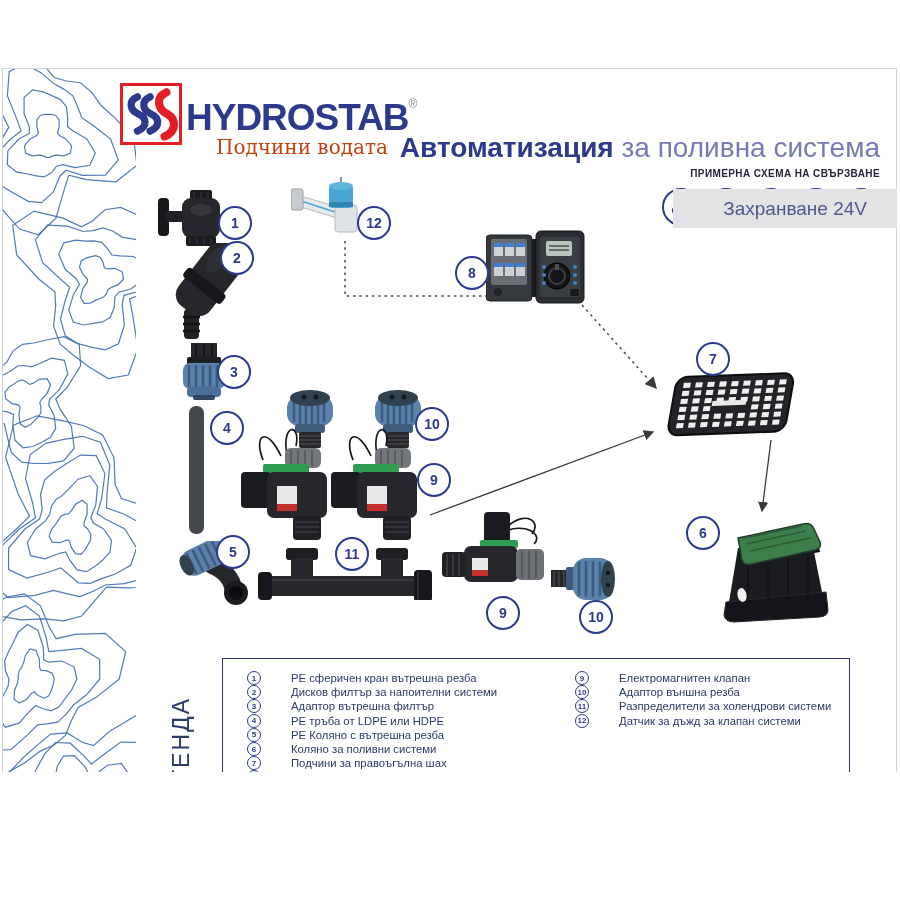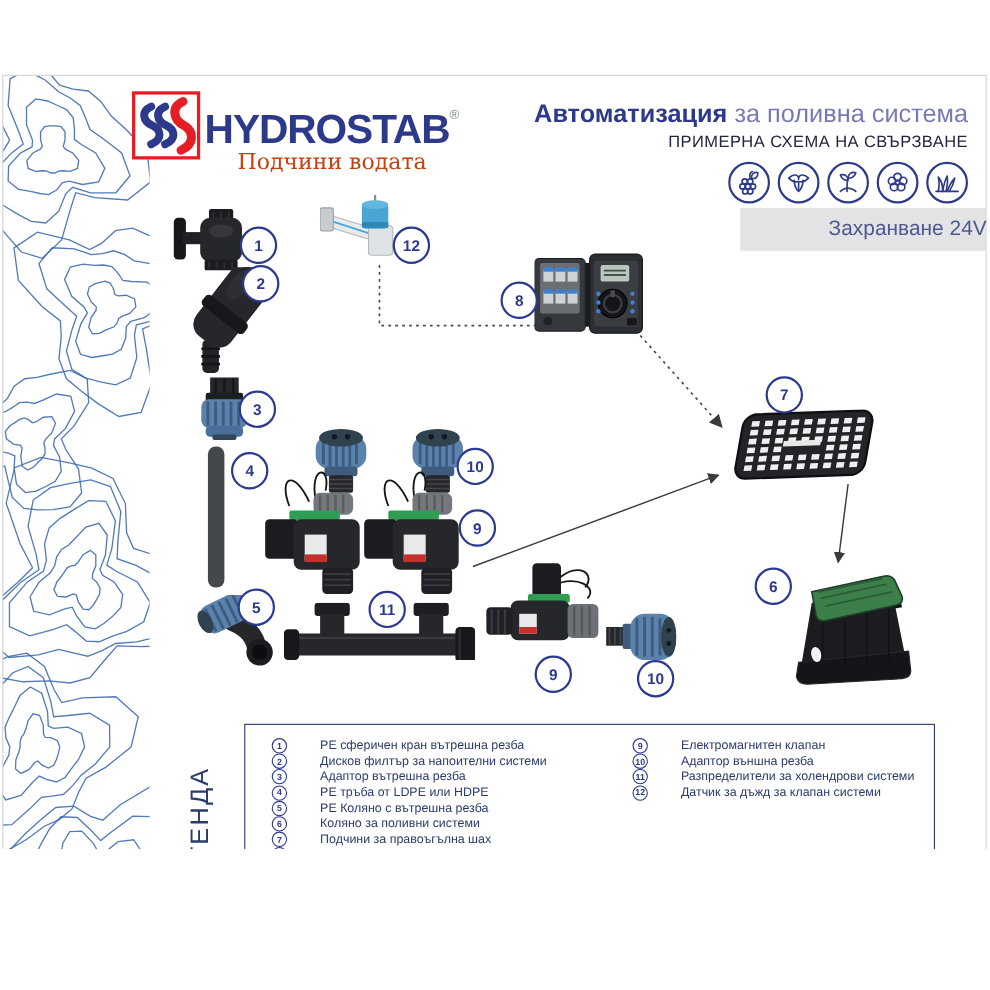--- a/index.html
+++ b/index.html
@@ -14,31 +14,31 @@
   .logo{position:absolute;left:120px;top:83px;}
   .logo-mark{position:absolute;left:0;top:0;width:62px;height:62px;border:3px solid #e31e24;
              background:#fff;box-sizing:border-box;}
   .logo-text{position:absolute;left:66px;top:14px;white-space:nowrap;}
   .logo-name{font-size:37px;font-weight:bold;color:#2d3a8c;letter-spacing:-1px;}
   .logo-reg{font-size:12px;color:#8a8d92;vertical-align:22px;font-weight:normal;}
   .logo-tagline{position:absolute;left:96px;top:52px;font-family:"DejaVu Serif",serif;
                 font-size:20px;color:#c2410c;white-space:nowrap;}
   
   .header{position:absolute;right:20px;top:90px;text-align:right;}
-  .title{font-size:23px;white-space:nowrap;}
+  .title{font-size:28px;white-space:nowrap;margin-top:42px;}
   .title .em{font-weight:bold;color:#2d3a8c;}
   .title .rest{color:#767ab6;}
-  .subtitle{margin-top:4px;font-size:15px;font-weight:normal;color:#24253f;letter-spacing:.4px;}
+  .subtitle{margin-top:4px;font-size:10px;font-weight:bold;color:#24253f;letter-spacing:.4px;}
   .icons-row{margin-top:9px;display:flex;justify-content:flex-end;gap:7px;}
   .cat-icon{width:38px;height:38px;border-radius:50%;border:2.4px solid #2d3a8c;box-sizing:border-box;
             display:flex;align-items:center;justify-content:center;background:#fff;}
   .cat-icon svg{stroke:#2d3a8c;fill:none;stroke-width:1.5;stroke-linecap:round;stroke-linejoin:round;}
   .power-badge{position:absolute;left:673px;top:189px;width:224px;height:39px;background:#e3e3e6;
                color:#4d5a8e;font-size:19px;display:flex;align-items:center;justify-content:flex-end;
-               box-sizing:border-box;}
+               padding-right:30px;box-sizing:border-box;}
   
   .comp{position:absolute;}
   .pipe{position:absolute;left:189px;top:406px;width:15px;height:128px;background:#44474b;border-radius:7px;}
   
   .callout{position:absolute;width:30px;height:30px;border:2px solid #2b3990;border-radius:50%;
            background:#fff;color:#2b3990;font-weight:bold;font-size:14px;display:flex;
            align-items:center;justify-content:center;transform:translate(-50%,-50%);}
   
   .legend-box{position:absolute;left:222px;top:658px;width:628px;height:142px;
               border:1.5px solid #2b3a6b;box-sizing:border-box;background:#fff;}
@@ -476,21 +476,21 @@
       <span class="ltext">PE сферичен кран вътрешна резба</span>
     </div>
 
     <div class="legend-row">
       <span class="lnum">2</span>
       <span class="ltext">Дисков филтър за напоителни системи</span>
     </div>
 
     <div class="legend-row">
       <span class="lnum">3</span>
-      <span class="ltext">Адаптор вътрешна резба</span>
+      <span class="ltext">Адаптор вътрешна филтър</span>
     </div>
 
     <div class="legend-row">
       <span class="lnum">4</span>
       <span class="ltext">PE тръба от LDPE или HDPE</span>
     </div>
 
     <div class="legend-row">
       <span class="lnum">5</span>
       <span class="ltext">PE Коляно с вътрешна резба</span>

